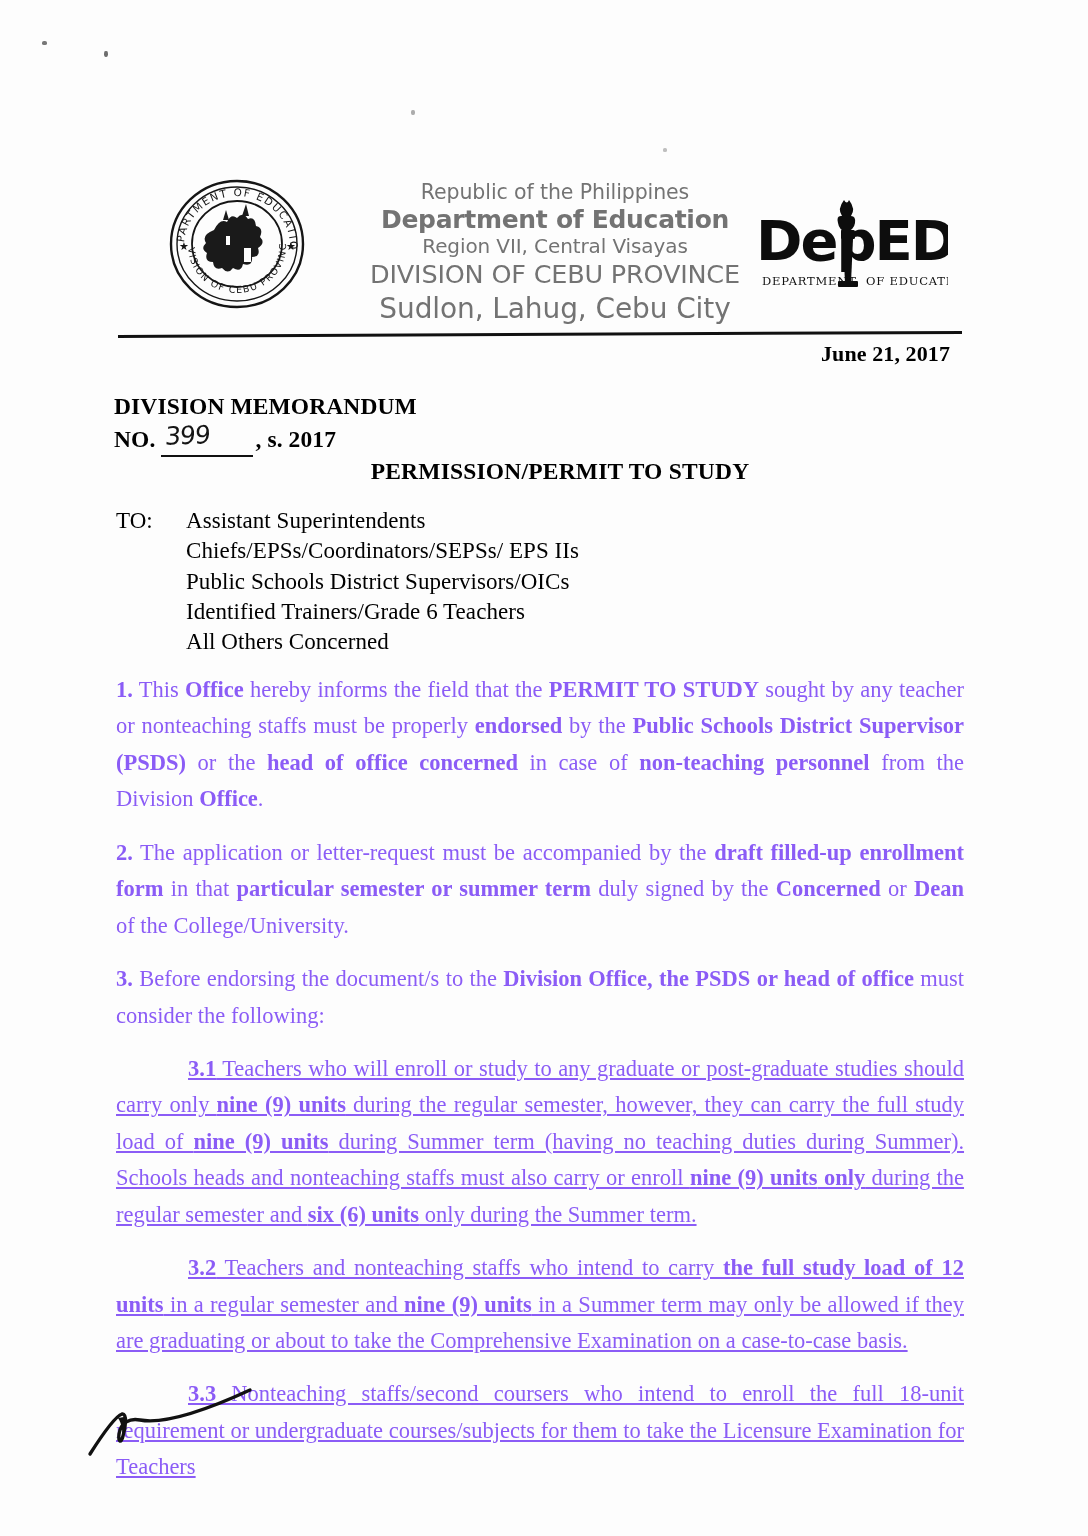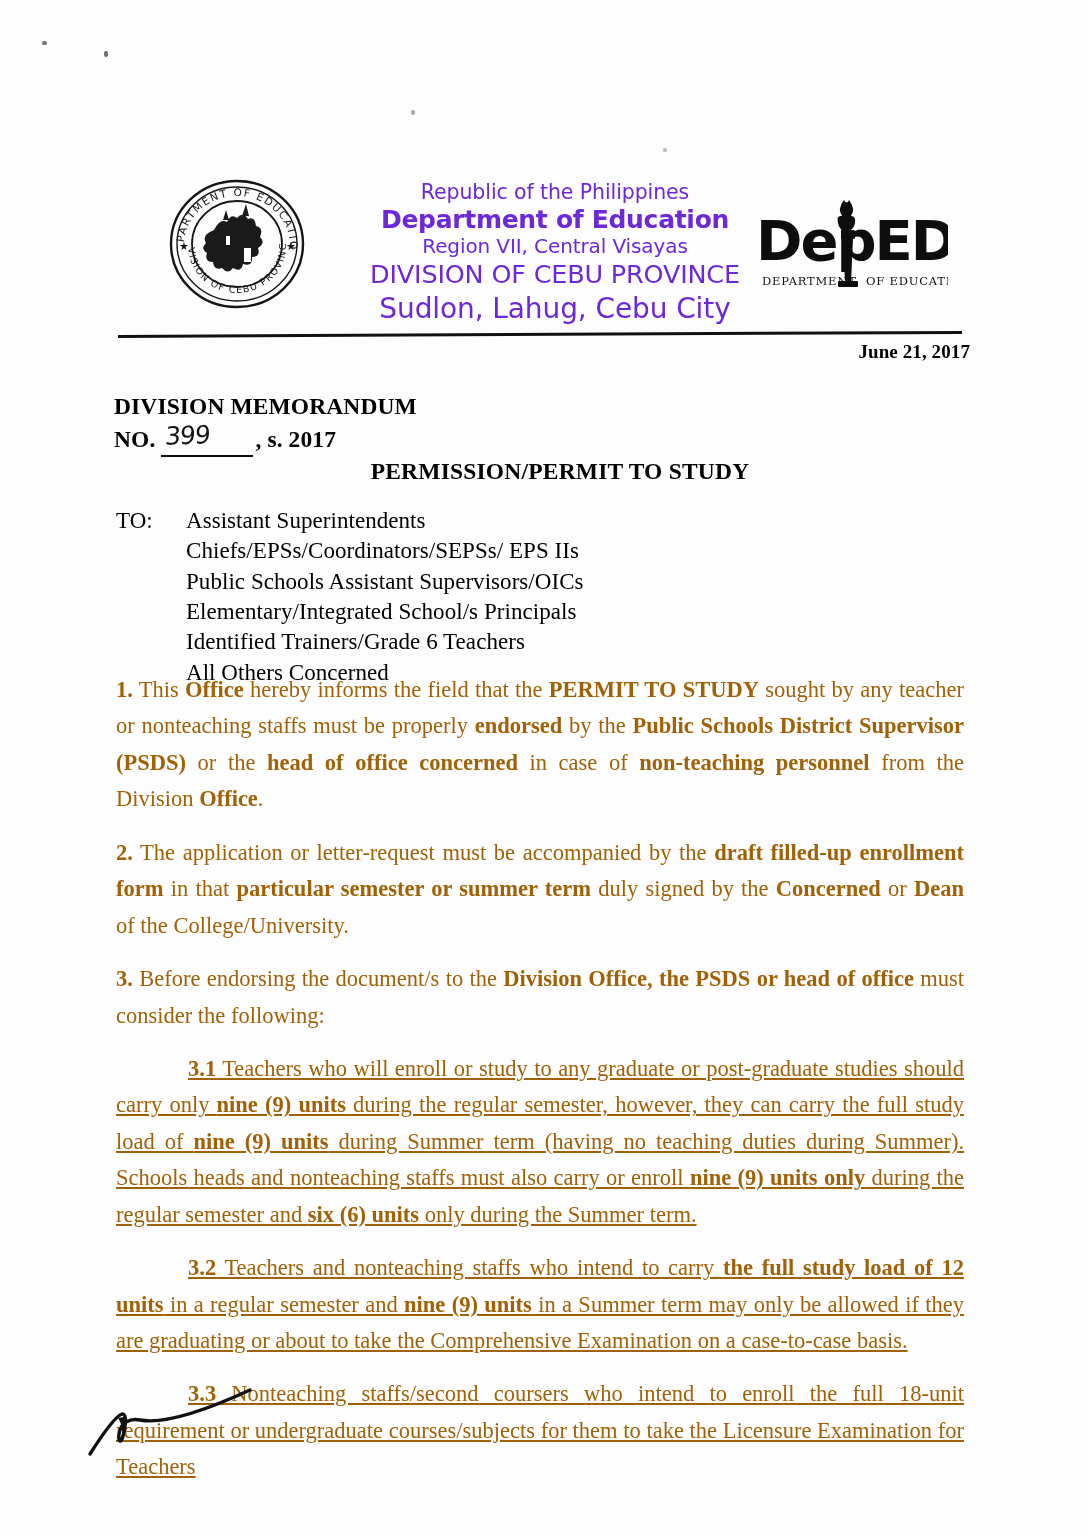--- a/index.html
+++ b/index.html
@@ -53,21 +53,21 @@
   .seal svg { display: block; width: 142px; height: 136px; }
 
   .lh-text {
     position: absolute;
     left: 330px;
     top: 8px;
     width: 450px;
     text-align: center;
     font-family: "DejaVu Sans", "Liberation Sans", sans-serif;
     line-height: 1.17;
-    color: #6d28d9;
+    color: #737373;
   }
   .lh-1 { font-size: 20.5px; letter-spacing: -0.1px; }
   .lh-2 { font-size: 25px; font-weight: 700; letter-spacing: -0.3px; margin-top: 1px; }
   .lh-3 { font-size: 20px; letter-spacing: -0.1px; margin-top: 1px; }
   .lh-4 { font-size: 25.5px; letter-spacing: -0.2px; margin-top: 1px; }
   .lh-5 { font-size: 28px; letter-spacing: -0.1px; margin-top: 4px; }
 
   .deped-logo {
     position: absolute;
     left: 748px;
@@ -84,23 +84,23 @@
     top: 335px;
     width: 844px;
     height: 3px;
     background: #111;
     transform: rotate(-0.28deg);
     transform-origin: left center;
   }
 
   .date {
     position: absolute;
-    right: 118px;
+    right: 138px;
     top: 341px;
-    font-size: 19px;
+    font-size: 22px;
     font-weight: 700;
     letter-spacing: 0.1px;
   }
 
   
   .memo-head {
     position: absolute;
     left: 114px;
     top: 390px;
     font-size: 23.5px;
@@ -163,21 +163,21 @@
 
   
   .body {
     position: absolute;
     left: 116px;
     top: 672px;
     width: 848px;
     font-size: 22.5px;
     line-height: 1.62;
     text-align: justify;
-    color: #a16207;
+    color: #8b5cf6;
   }
   .body p {
     margin: 0 0 17px 0;
     text-indent: 0;
   }
   .body p.sub {
     margin: 0 0 17px 0;
     text-indent: 72px;
     text-decoration: underline;
   }
@@ -272,22 +272,21 @@
     </div>
   </div>
 
   <div class="subject">PERMISSION/PERMIT TO STUDY</div>
 
   <div class="to-block">
     <div class="to-label">TO:</div>
     <div class="to-list">
       <div>Assistant Superintendents</div>
       <div>Chiefs/EPSs/Coordinators/SEPSs/ EPS IIs</div>
-      <div>Public Schools Assistant Supervisors/OICs</div>
-      <div>Elementary/Integrated School/s Principals</div>
+      <div>Public Schools District Supervisors/OICs</div>
       <div>Identified Trainers/Grade 6 Teachers</div>
       <div>All Others Concerned</div>
     </div>
   </div>
 
   <div class="body">
     <p><span class="num">1.</span> This <b>Office</b> hereby informs the field that the <b>PERMIT TO STUDY</b> sought by any teacher or nonteaching staffs must be properly <b>endorsed</b> by the <b>Public Schools District Supervisor</b> <b>(PSDS)</b> or the <b>head of office concerned</b> in case of <b>non-teaching personnel</b> from the Division <b>Office</b>.</p>
     <p><span class="num">2.</span> The application or letter-request must be accompanied by the <b>draft filled-up enrollment form</b> in that <b>particular semester or summer term</b> duly signed by the <b>Concerned</b> or <b>Dean</b> of the College/University.</p>
     <p><span class="num">3.</span> Before endorsing the document/s to the <b>Division <b>Office</b>, the PSDS or head of office</b> must consider the following:</p>
     <p class="sub"><span class="num">3.1</span> Teachers who will enroll or study to any graduate or post-graduate studies should carry only <b>nine (9) units</b> during the regular semester, however, they can carry the full study load of <b>nine (9) units</b> during Summer term (having no teaching duties during Summer). Schools heads and nonteaching staffs must also carry or enroll <b><b>nine (9) units</b> only</b> during the regular semester and <b>six (6) units</b> only during the Summer term.</p>

